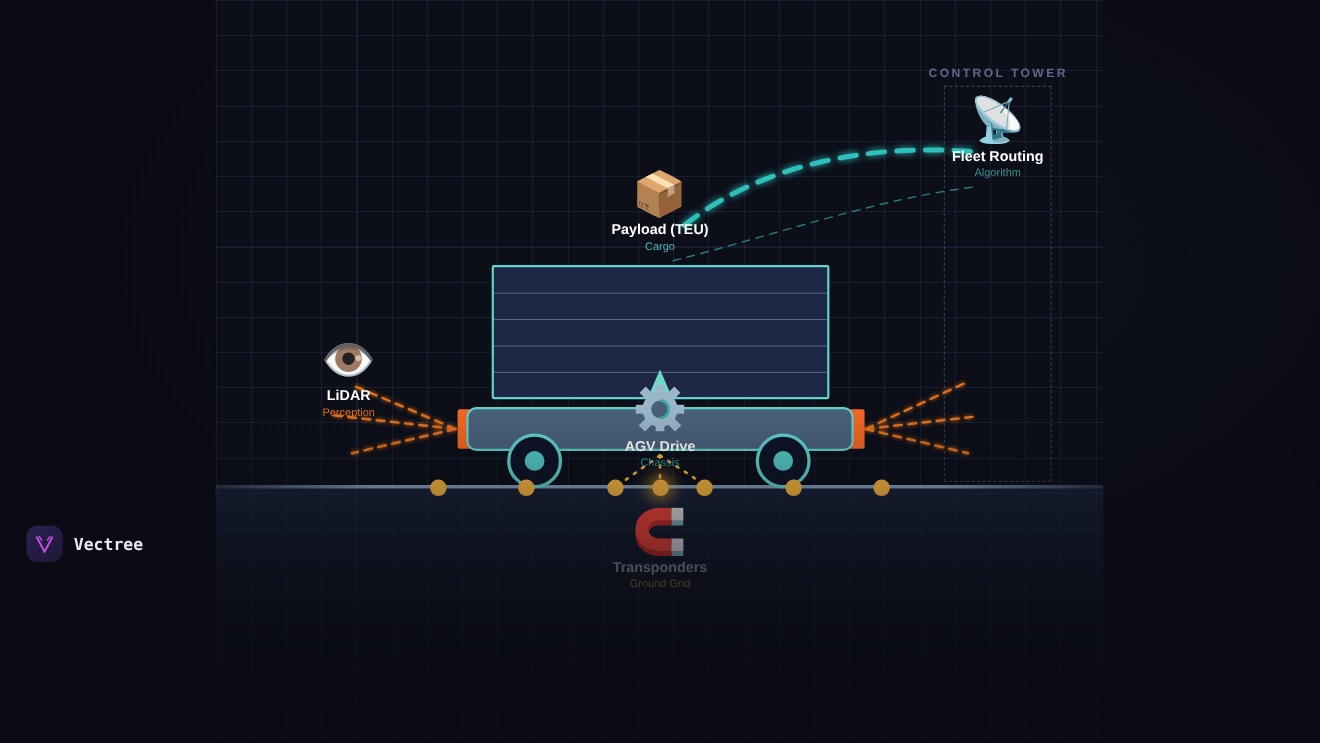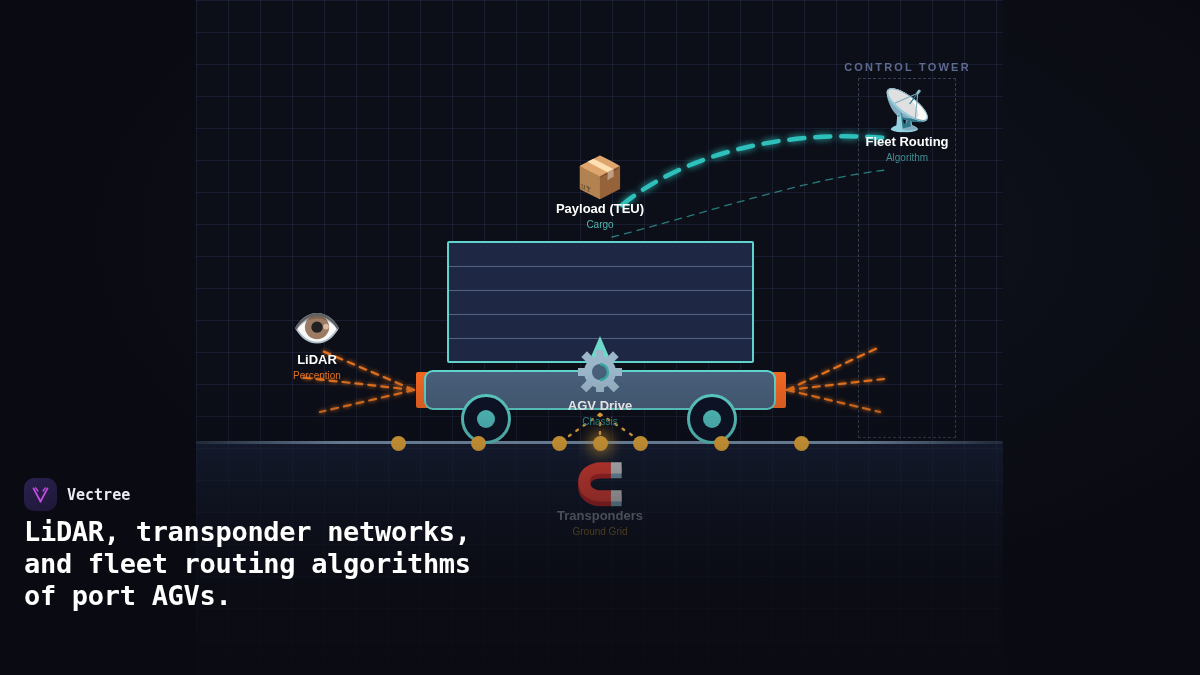--- a/index.html
+++ b/index.html
@@ -285,16 +285,15 @@
     <div class="brand-logo">
       <svg width="21" height="21" viewBox="0 0 24 24">
         <path d="M4 5 L12 20 L20 5" fill="none" stroke="#c24ce0" stroke-width="2.1" stroke-linecap="round" stroke-linejoin="round"></path>
         <path d="M6.5 4.5 L9 8 M17.5 4.5 L15 8" fill="none" stroke="#c24ce0" stroke-width="1.6" stroke-linecap="round"></path>
         <circle cx="12" cy="20" r="1" fill="#c24ce0"></circle>
       </svg>
     </div>
     <div class="brand-name">Vectree</div>
   </div>
 
-  <div class="headline">LiDAR, transponder networks, and fleet routing algorithms of port AGVs.</div>
 
 
 </div>
 
 </body></html>

